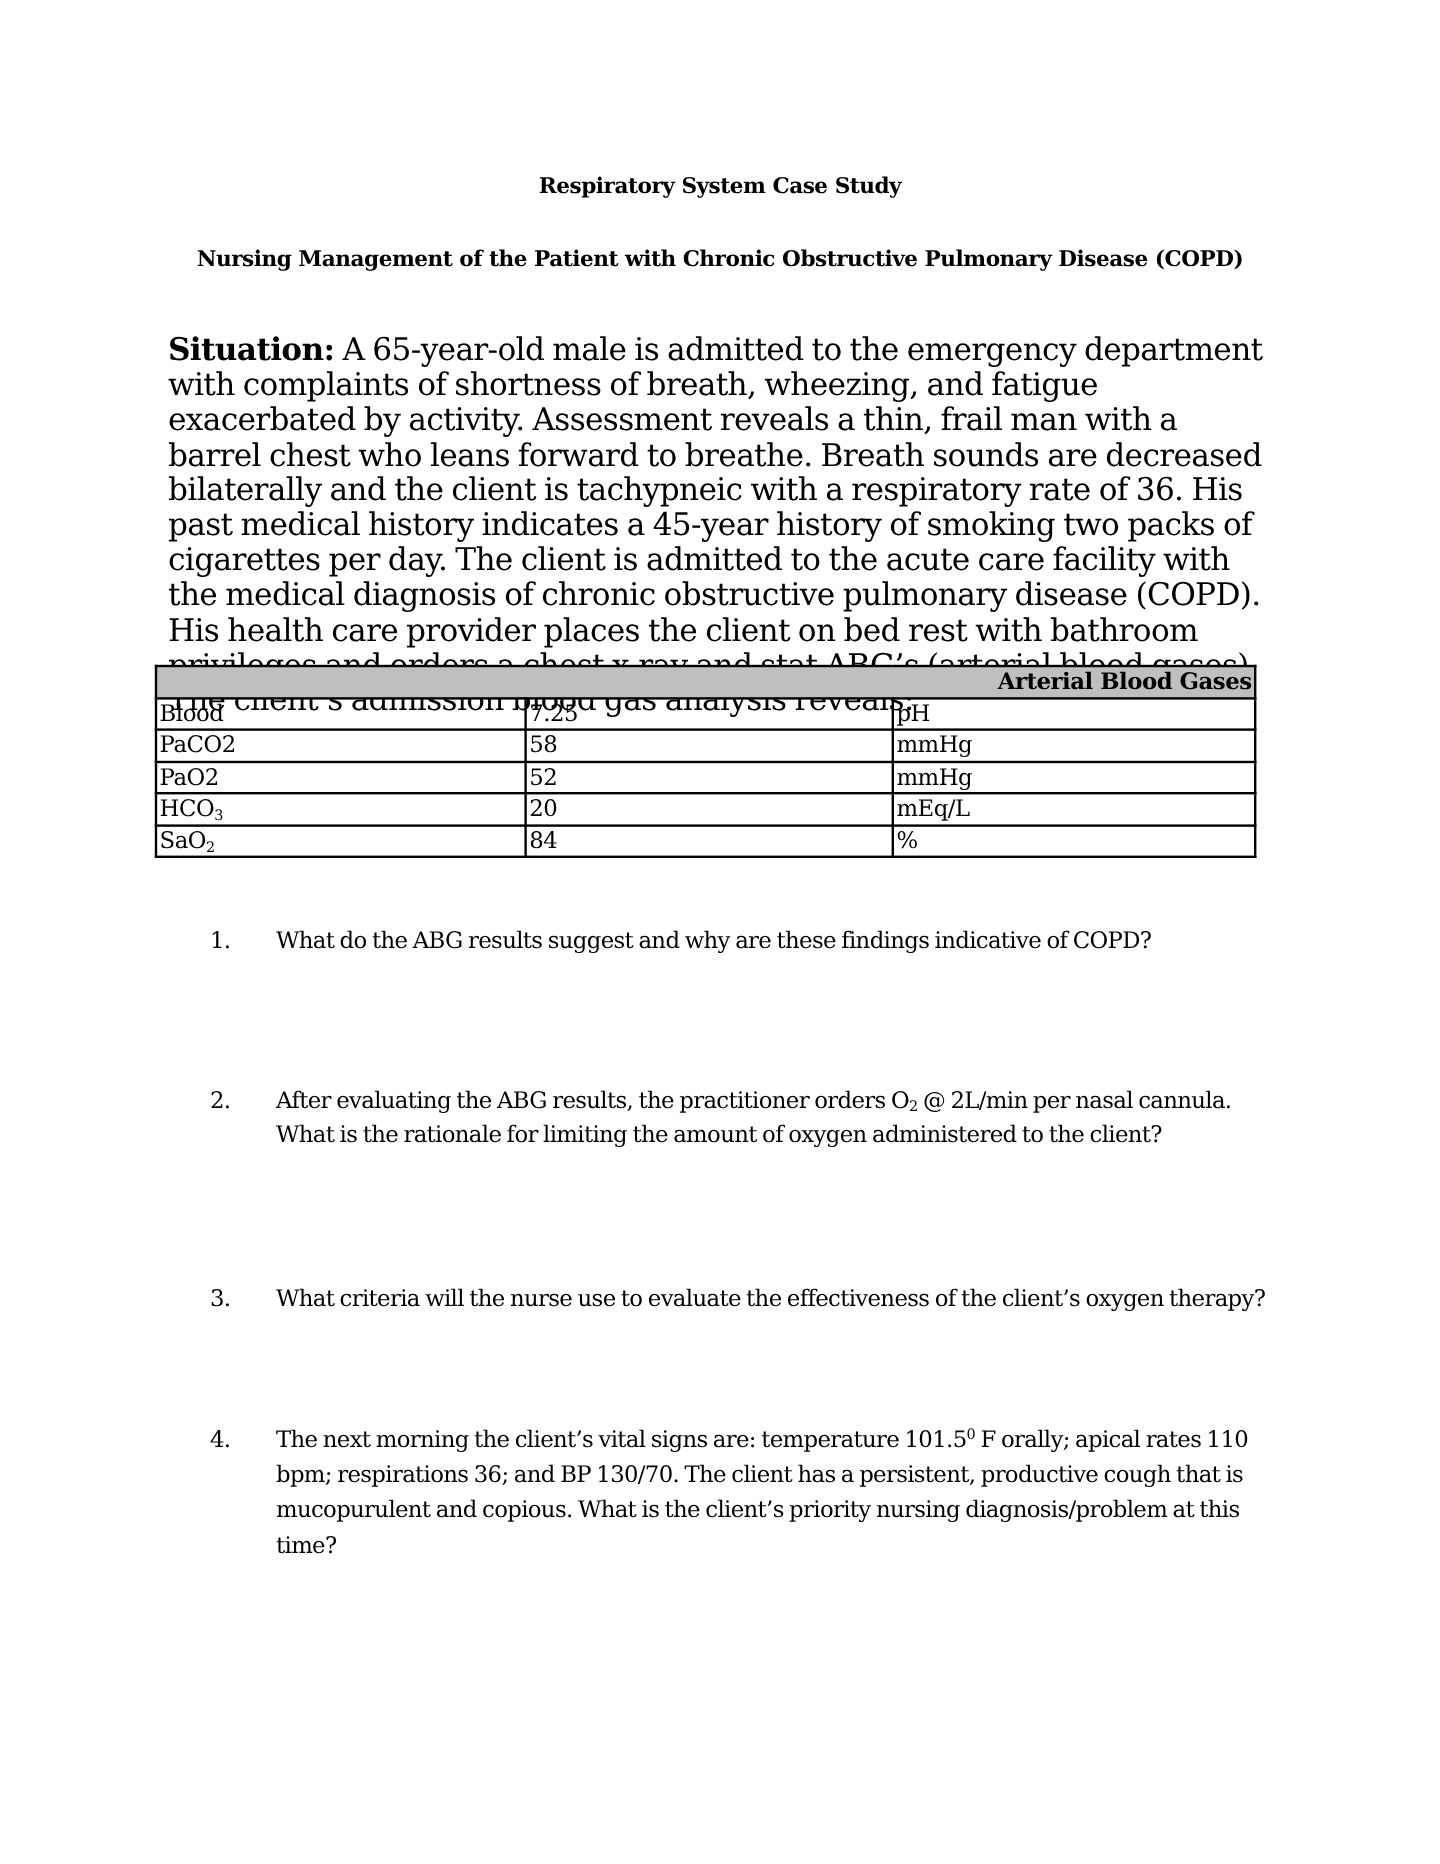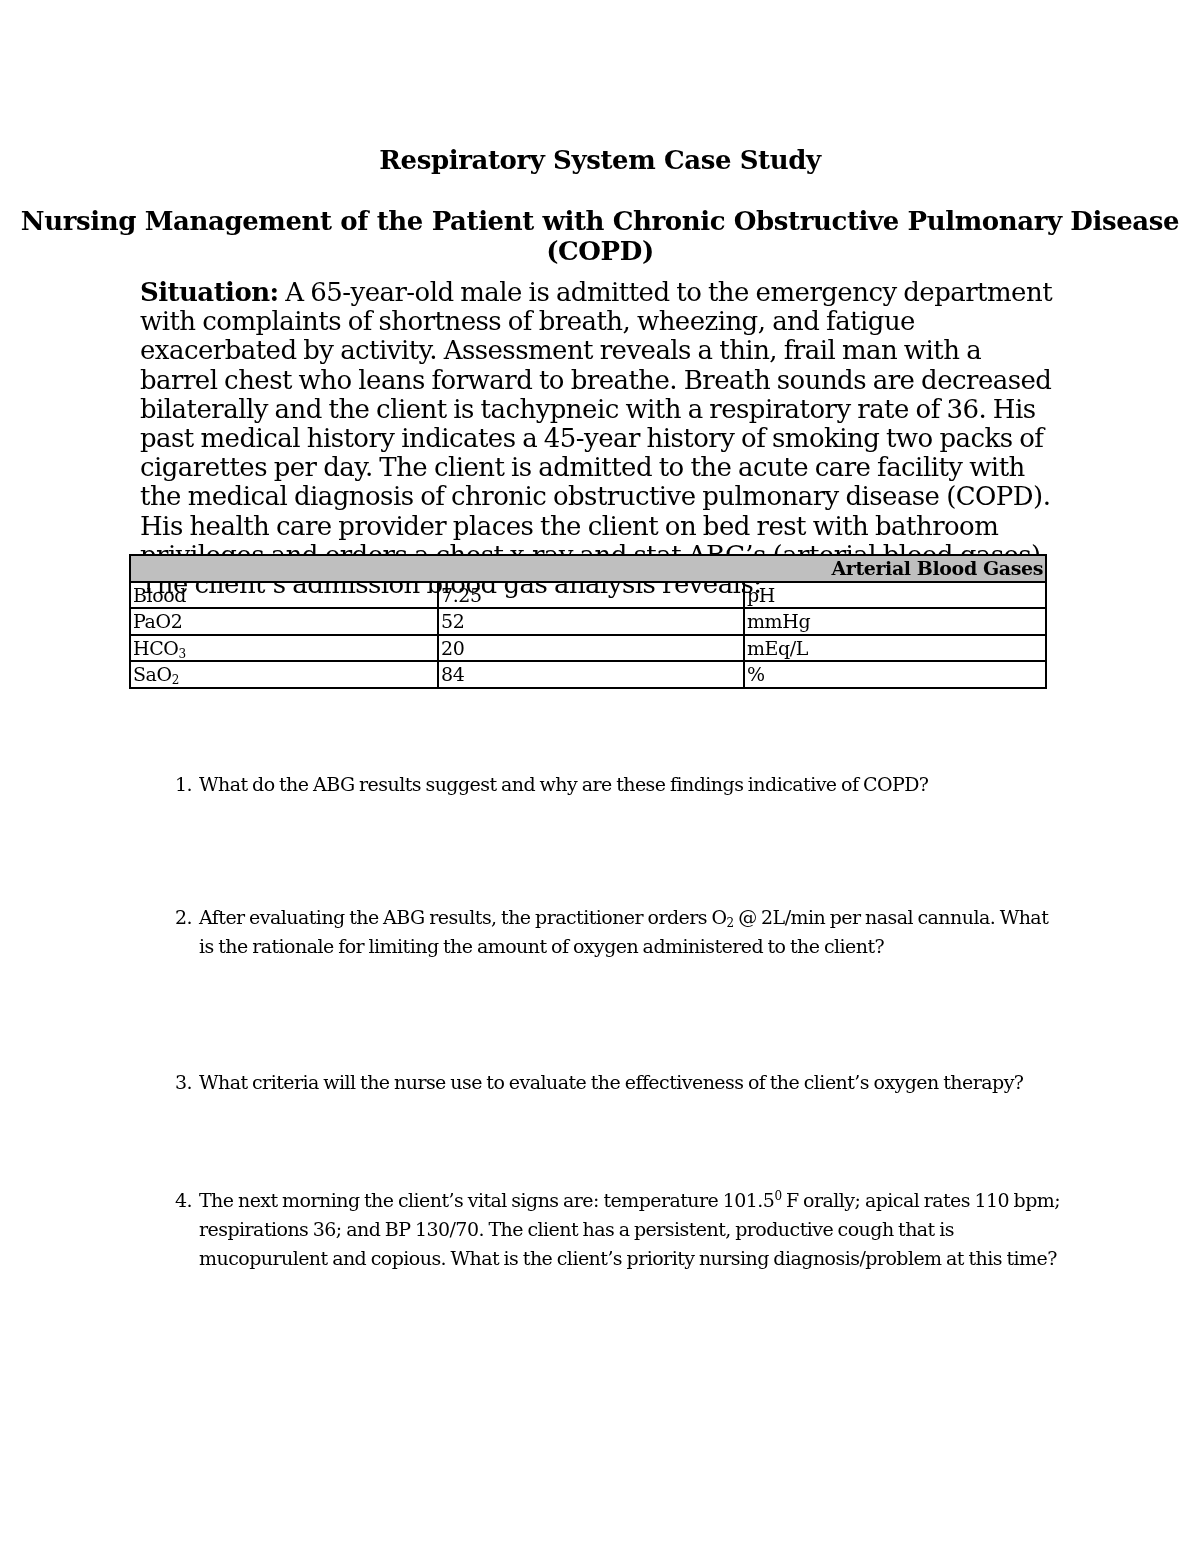--- a/index.html
+++ b/index.html
@@ -7,21 +7,21 @@
       width: 1200px;
       height: 1553px;
       position: relative;
       font-family: "DejaVu Serif", "Liberation Serif", serif;
       color: #000;
       overflow: hidden;
     }
     .page { position: absolute; left: 0; top: 0; width: 1200px; height: 1553px; }
     .title {
       position: absolute; left: 0; width: 1200px; text-align: center;
-      font-weight: bold; font-size: 26px; letter-spacing: -0.4px;
+      font-weight: bold; font-size: 18px; letter-spacing: -0.4px;
     }
     .t1 { top: 145px; }
     .t2 { top: 206px; }
     .situation {
       position: absolute; left: 140px; top: 278px; width: 920px;
       font-size: 26px; line-height: 29.2px; letter-spacing: -0.55px;
       word-spacing: -1px;
     }
     .situation b { font-weight: bold; }
     table.abg {
@@ -37,21 +37,21 @@
     }
     table.abg td.c1 { width: 302px; }
     table.abg td.c2 { width: 300px; margin-top: 16px; }
     sub { font-size: 12px; vertical-align: -3px; line-height: 0; }
     sup { font-size: 12px; vertical-align: 7px; line-height: 0; }
     .q {
       position: absolute; left: 175px; width: 890px;
       font-size: 19px; line-height: 29.2px; letter-spacing: -0.55px; word-spacing: -1px;
     }
     .q .num { position: absolute; left: 0; top: 0; width: 30px; }
-    .q .text { margin-left: 24px; display: block; }
+    .q .text { margin-left: 55px; display: block; }
     .q1 { top: 770px; }
     .q2 { top: 903px; }
     .q3 { top: 1068px; }
     .q4 { top: 1186px; }
   </style>
 </head>
 <body>
 
 <div class="page">
 
@@ -62,20 +62,25 @@
 
   <table class="abg">
     <tbody>
         <tr>
       <th class="head" colspan="3">Arterial Blood Gases</th>
     </tr>
     <tr>
       <td class="c1"><span>Blood</span></td>
       <td class="c2">7.25</td>
       <td>pH</td>
+    </tr>
+    <tr>
+      <td class="c1"><span>PaCO2</span></td>
+      <td class="c2">58</td>
+      <td>mmHg</td>
     </tr>
     <tr>
       <td class="c1"><span>PaO2</span></td>
       <td class="c2">52</td>
       <td>mmHg</td>
     </tr>
     <tr>
       <td class="c1"><span>HCO</span><sub>3</sub></td>
       <td class="c2">20</td>
       <td>mEq/L</td>

